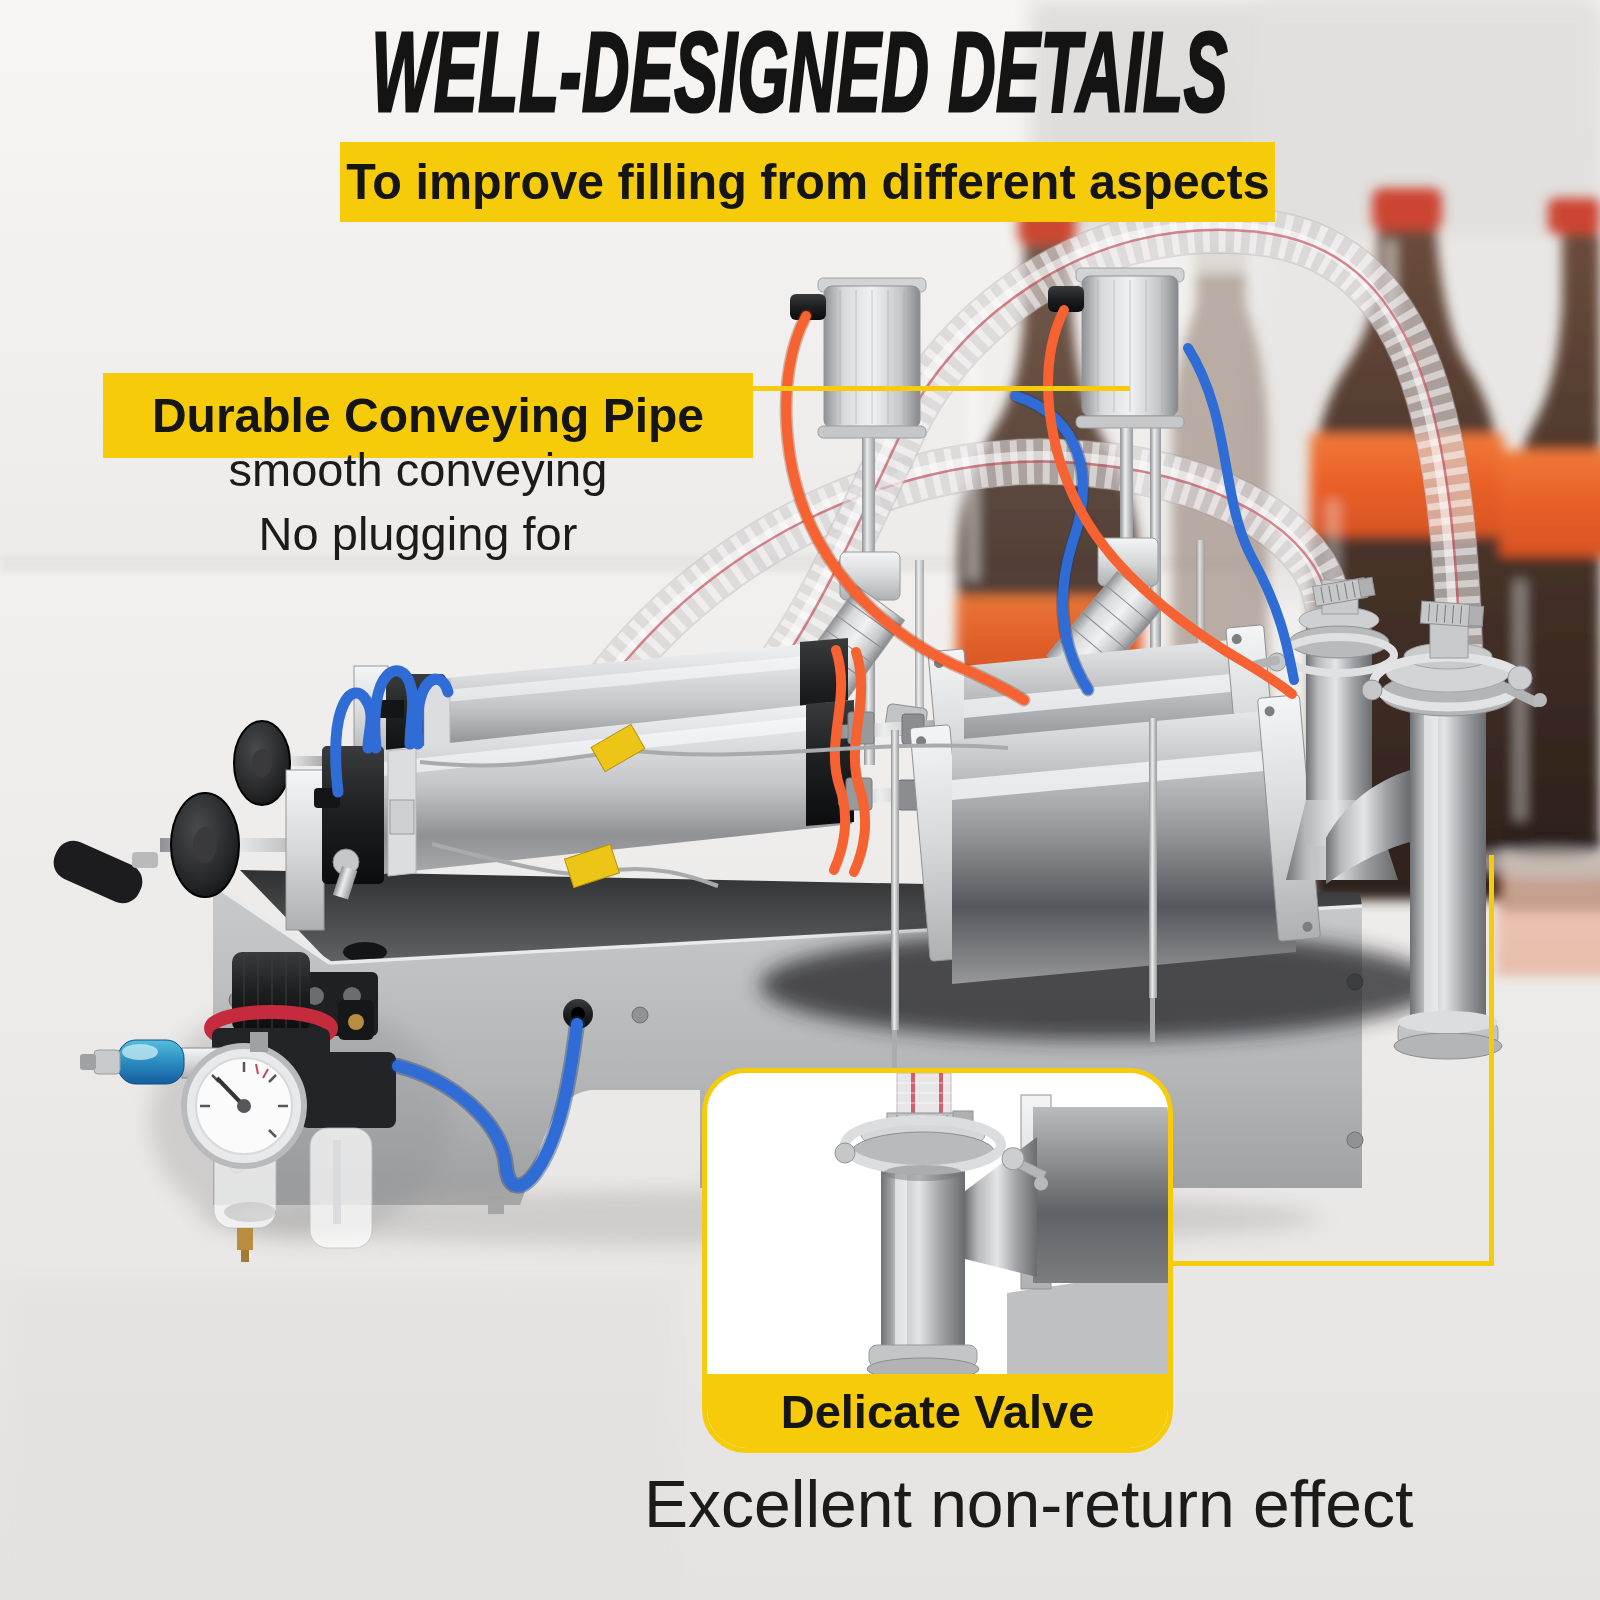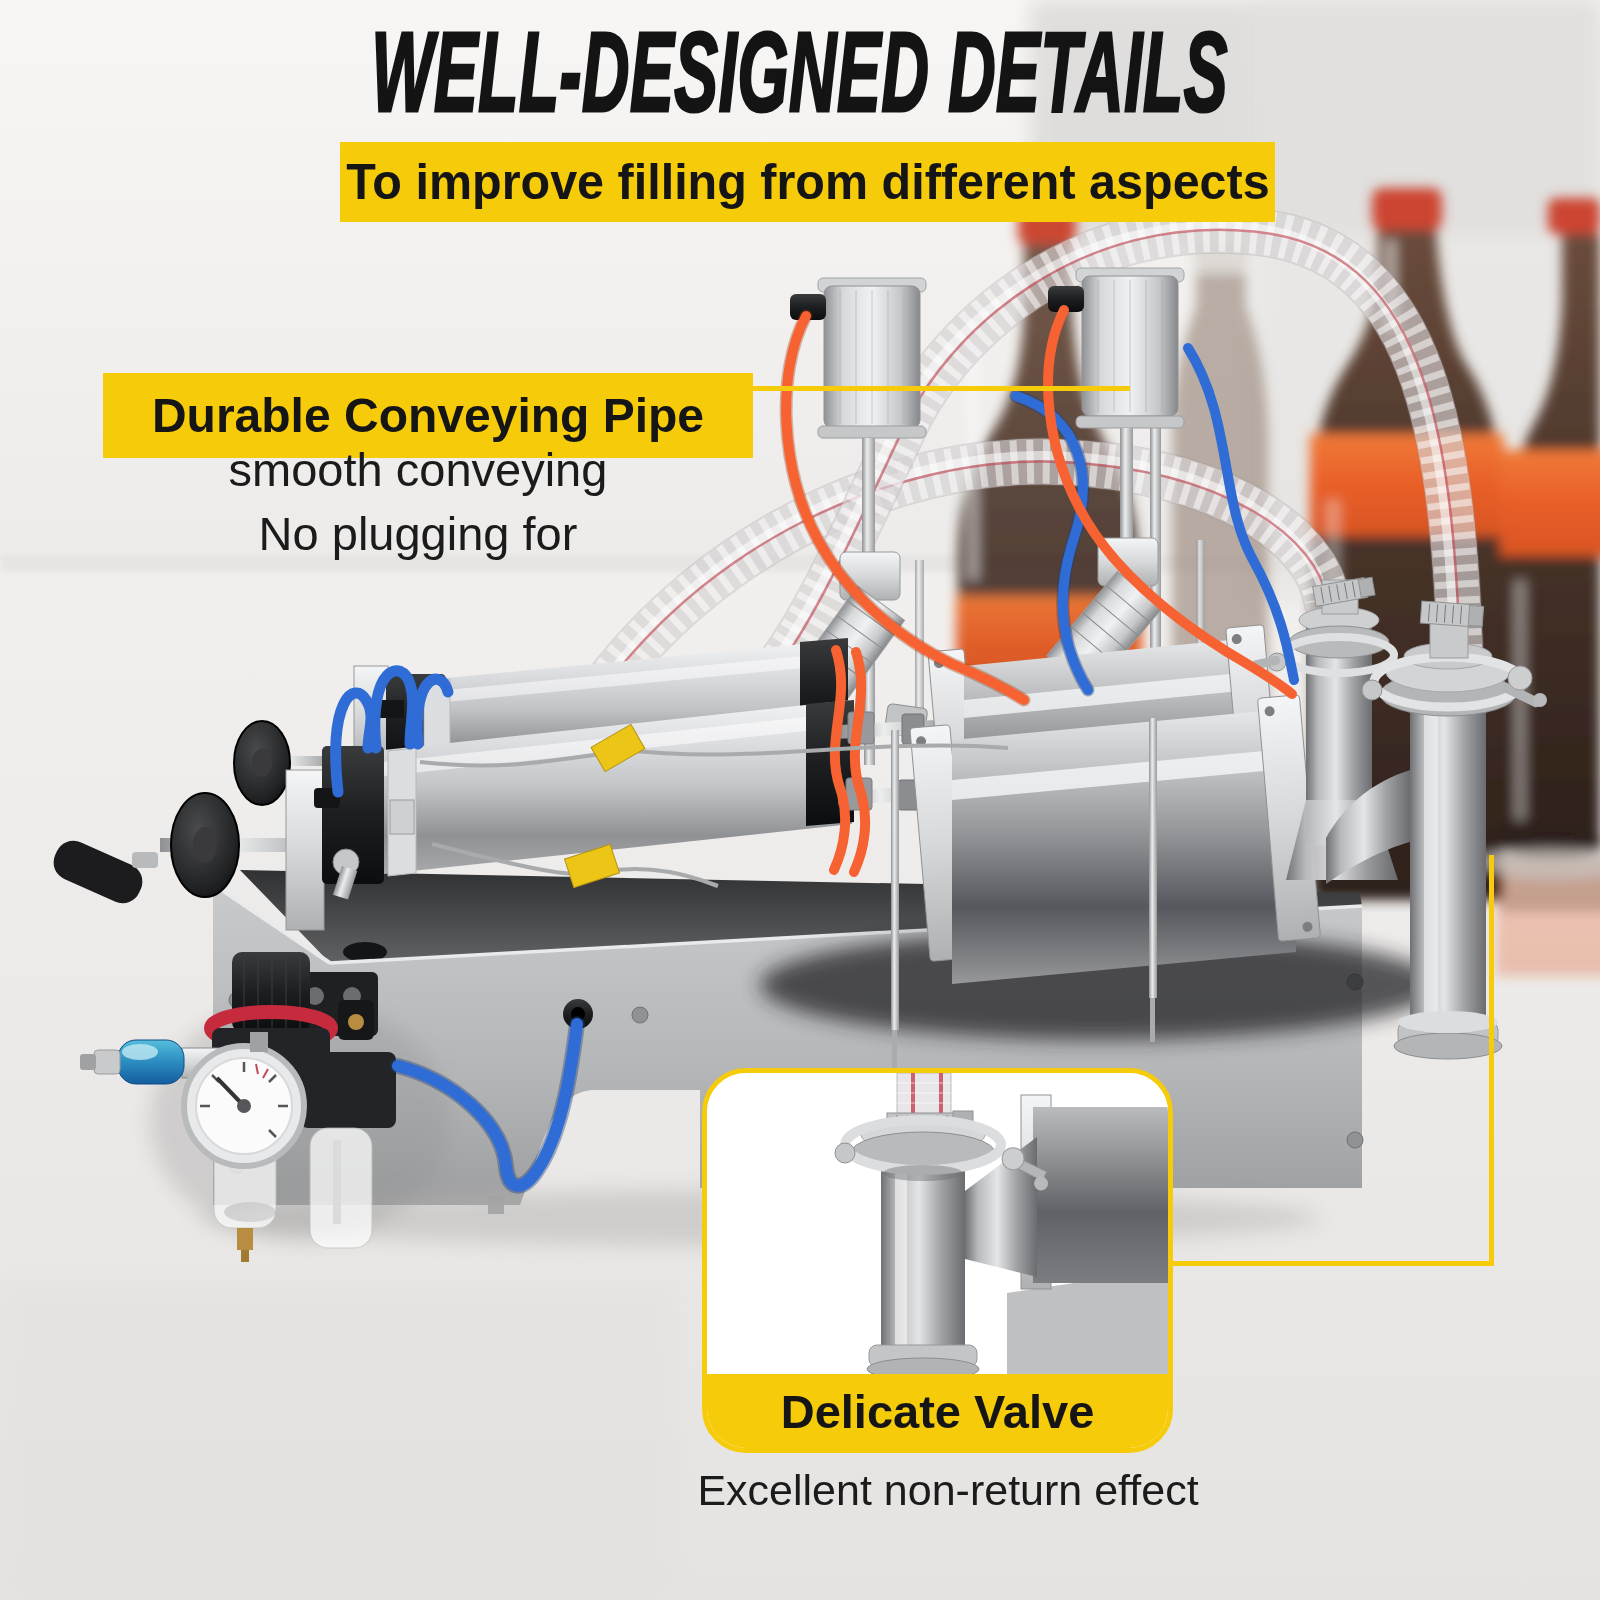--- a/index.html
+++ b/index.html
@@ -24,22 +24,22 @@
   .line-pipe{left:753px;top:386px;width:377px;height:5px;}
   .line-valve-v{left:1489px;top:855px;width:5px;height:411px;}
   .line-valve-h{left:1173px;top:1261px;width:321px;height:5px;}
   .inset{position:absolute;left:702px;top:1068px;width:471px;height:385px;
          border:5px solid #F6CB0A;border-radius:44px;background:#ffffff;
          box-sizing:border-box;overflow:hidden;}
   .inset-canvas{position:absolute;left:0;top:0;}
   .inset-band{position:absolute;left:0;right:0;bottom:0;height:74px;background:#F6CB0A;
          display:flex;align-items:center;justify-content:center;}
   .inset-band span{font-size:47px;font-weight:700;color:#151515;white-space:nowrap;}
-  .valve-desc{position:absolute;left:628px;top:1466px;width:640px;text-align:center;
-         font-size:43px;color:#1b1b1b;white-space:nowrap;}
+  .valve-desc{position:absolute;left:644px;top:1466px;width:640px;text-align:center;
+         font-size:66px;color:#1b1b1b;white-space:nowrap;}
 </style>
 </head>
 <body>
 
 <div class="stage">
 
   <svg class="scene" viewBox="0 0 1600 1600">
     <defs>
       <linearGradient id="bgWall" x1="0" y1="0" x2="0" y2="1">
         <stop offset="0" stop-color="#f7f6f4"></stop>

